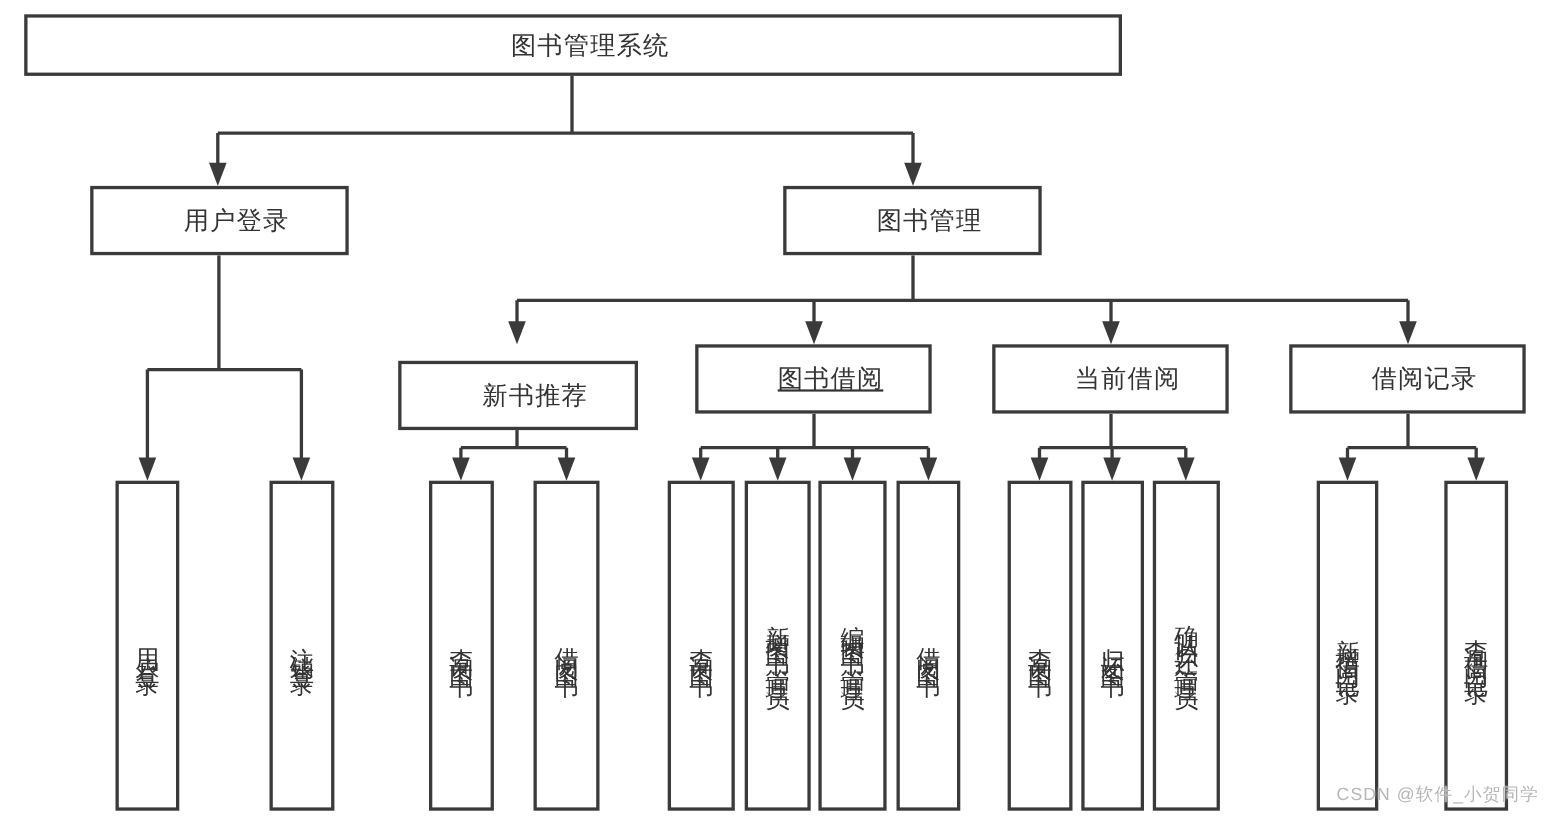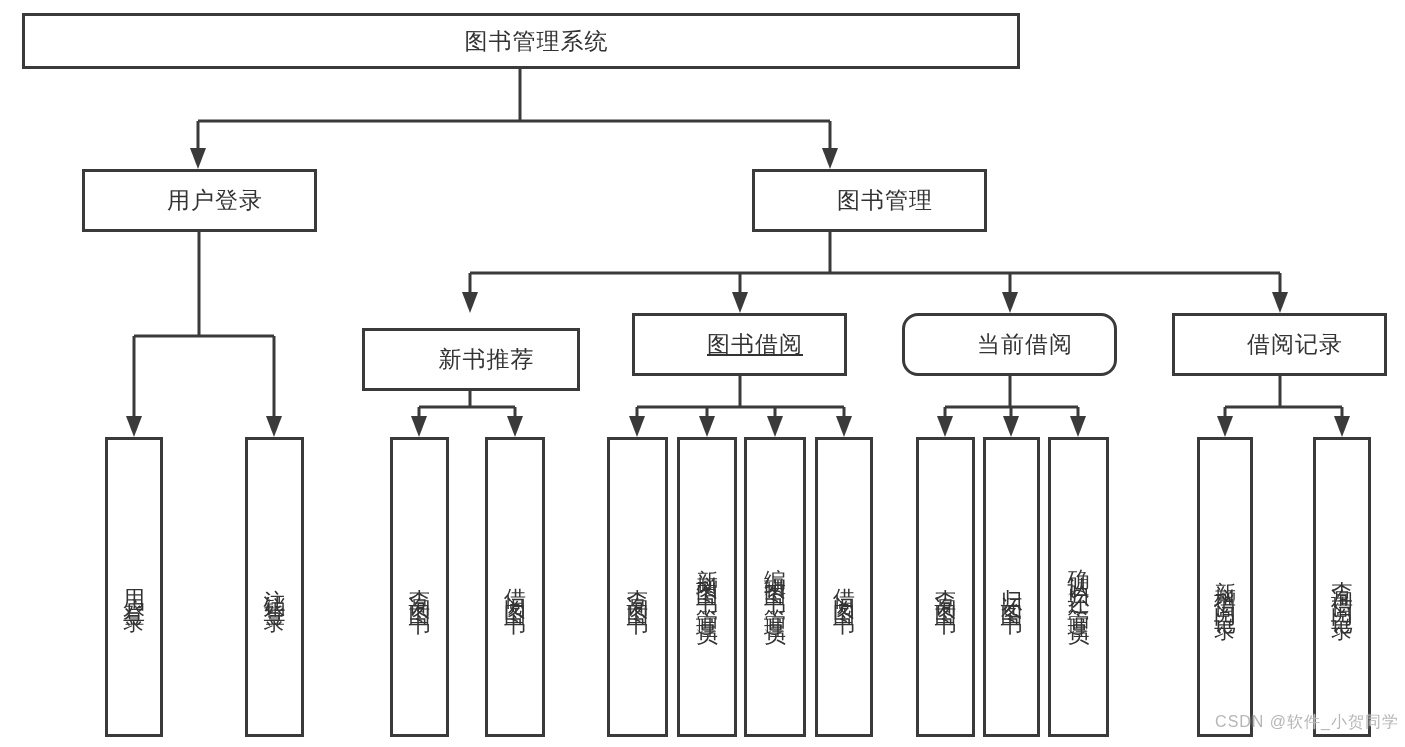--- a/index.html
+++ b/index.html
@@ -110,31 +110,31 @@
     </g>
   </svg>
 
   <div class="hbox" style="left:22px; top:13px; width:998px; height:56px;">
     <span>图书管理系统</span>
   </div>
 
   <div class="hbox" style="left:82px; top:169px; width:235px; height:63px;">
     <span>用户登录</span>
   </div>
-  <div class="hbox" style="left:752px; top:169px; width:235px; height:63px;justify-content:center;">
+  <div class="hbox" style="left:712px; top:169px; width:235px; height:63px;justify-content:center;">
     <span>图书管理</span>
   </div>
 
   <div class="hbox" style="left:362px; top:328px; width:218px; height:63px;">
     <span>新书推荐</span>
   </div>
   <div class="hbox" style="left:632px; top:313px; width:215px; height:63px;text-decoration:underline;">
     <span>图书借阅</span>
   </div>
-  <div class="hbox" style="left:902px; top:313px; width:215px; height:63px;border-radius:16px;">
+  <div class="hbox" style="left:902px; top:313px; width:215px; height:63px;">
     <span>当前借阅</span>
   </div>
   <div class="hbox" style="left:1172px; top:313px; width:215px; height:63px;">
     <span>借阅记录</span>
   </div>
 
   <div class="vbox" style="left:105px; width:58px;">
     <span>用户登录</span>
   </div>
   <div class="vbox" style="left:245px; width:59px;">

